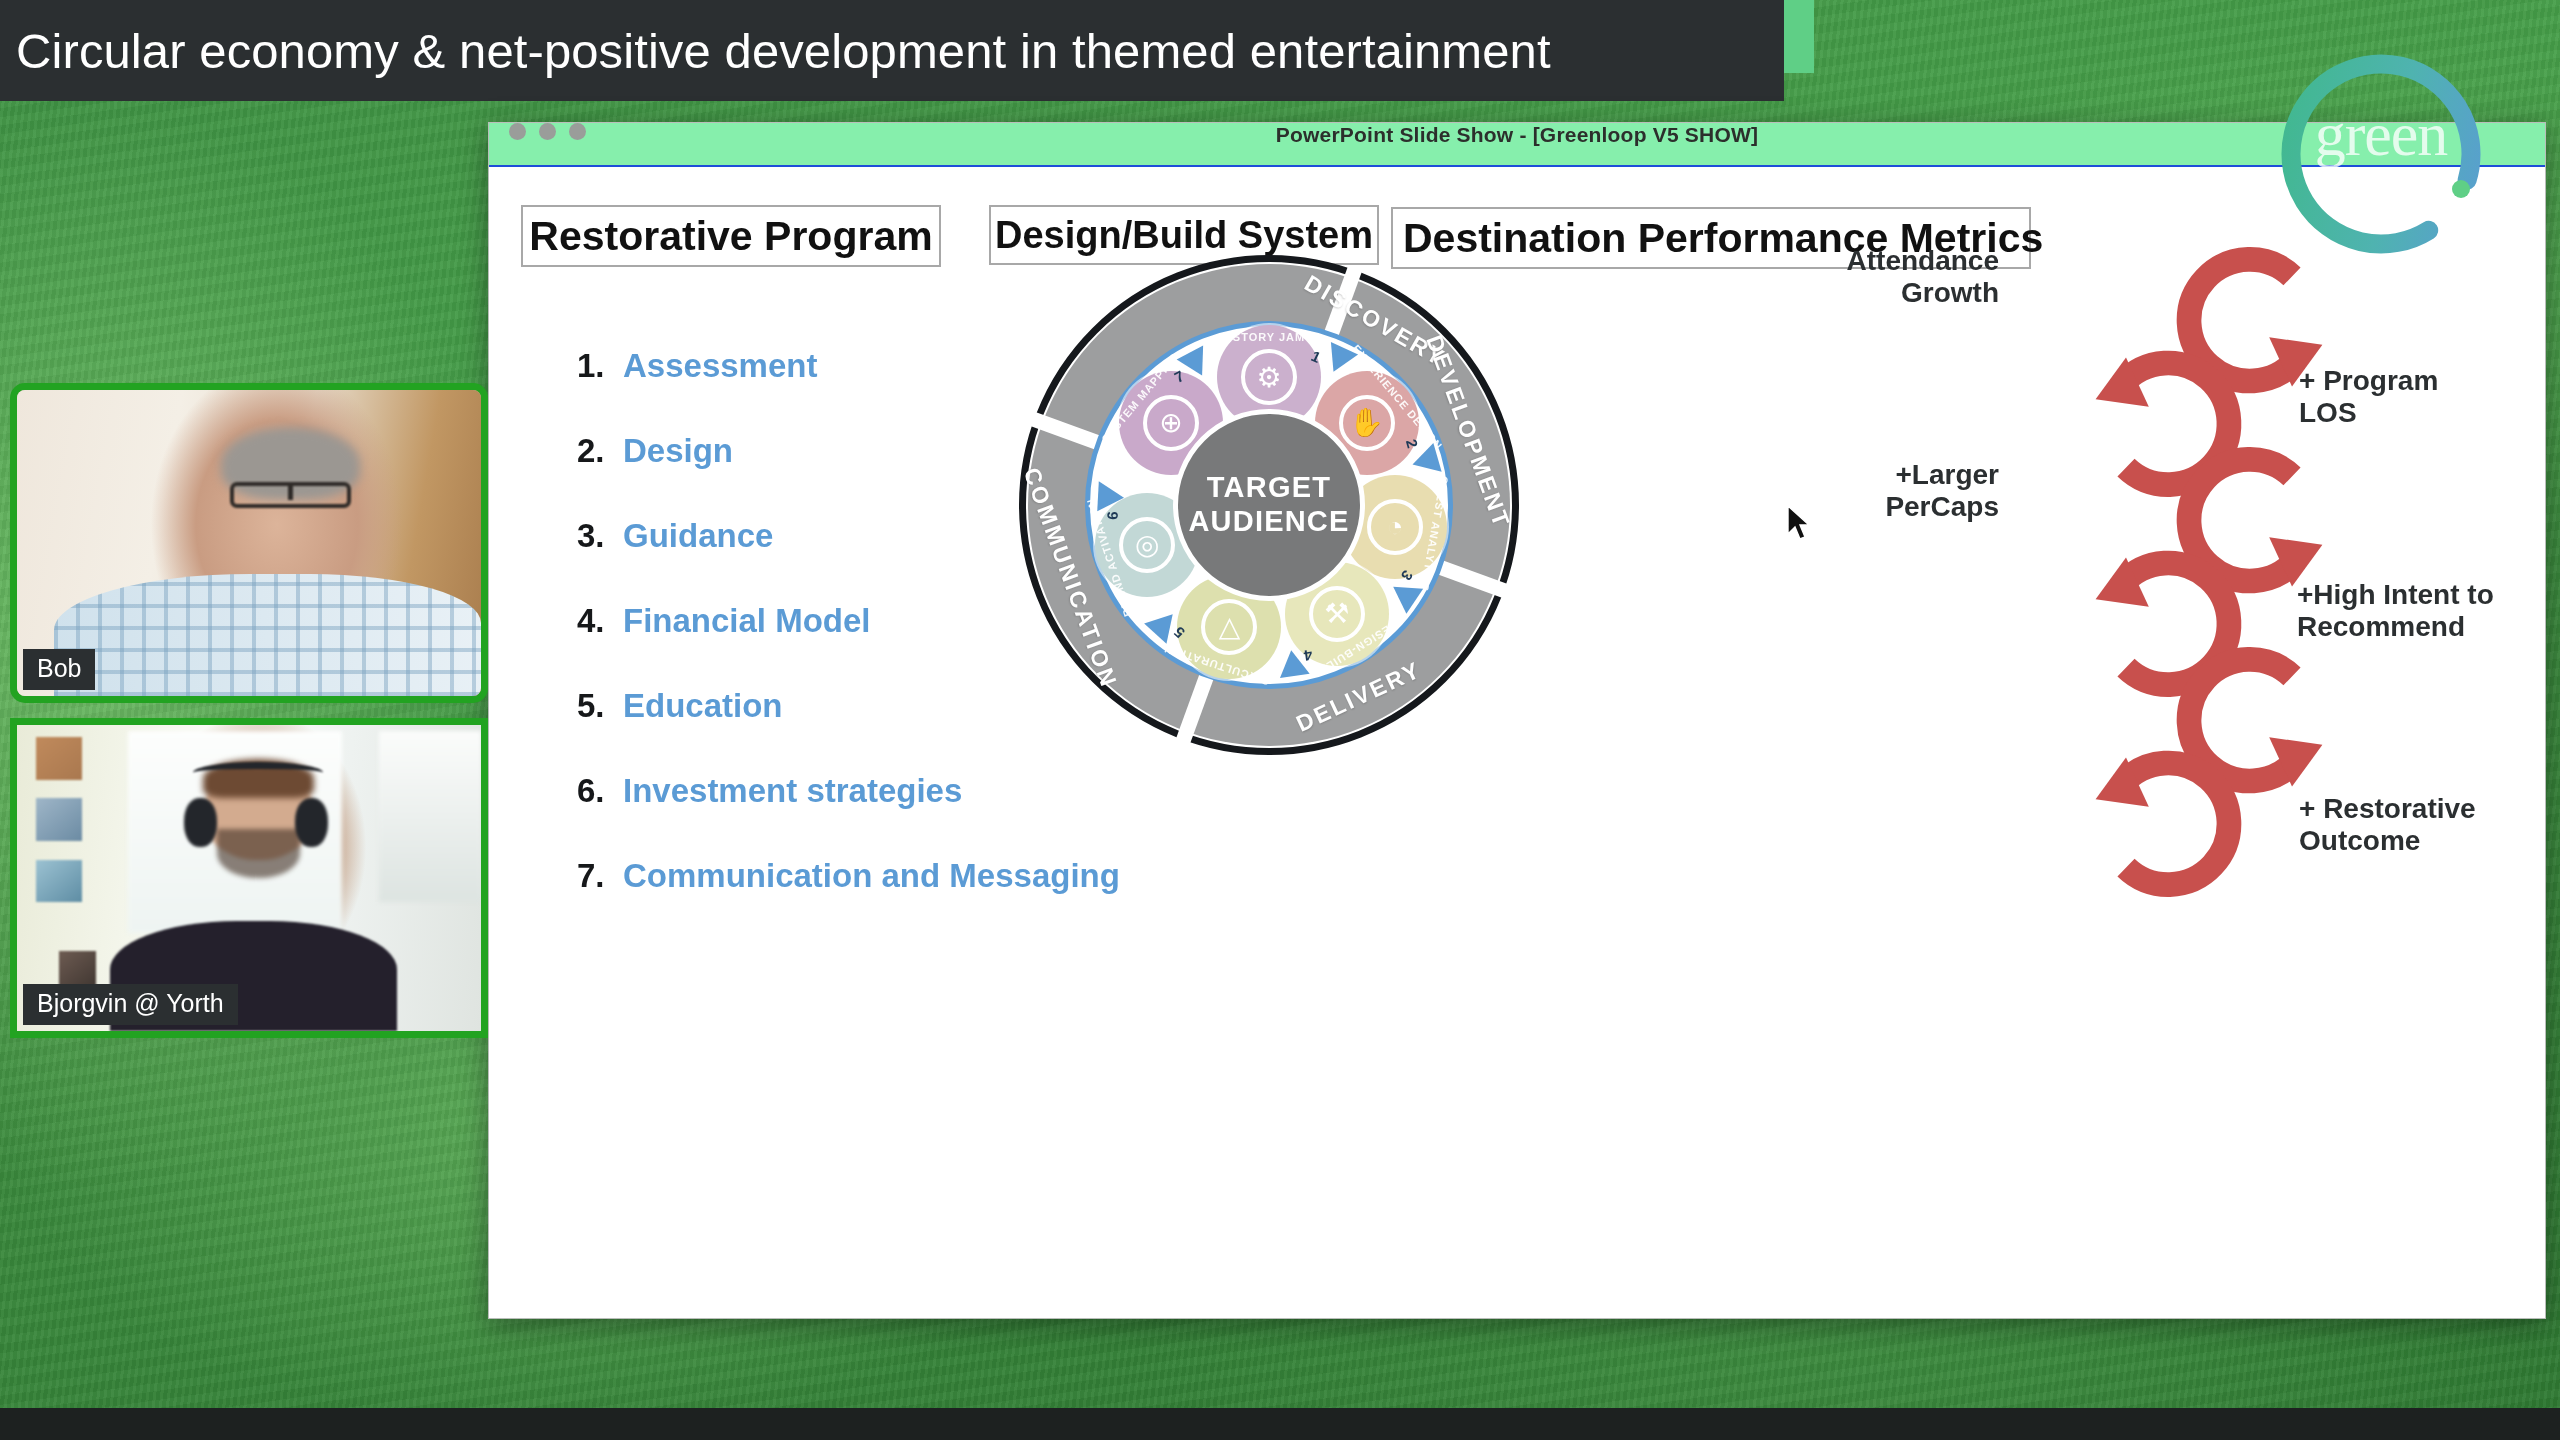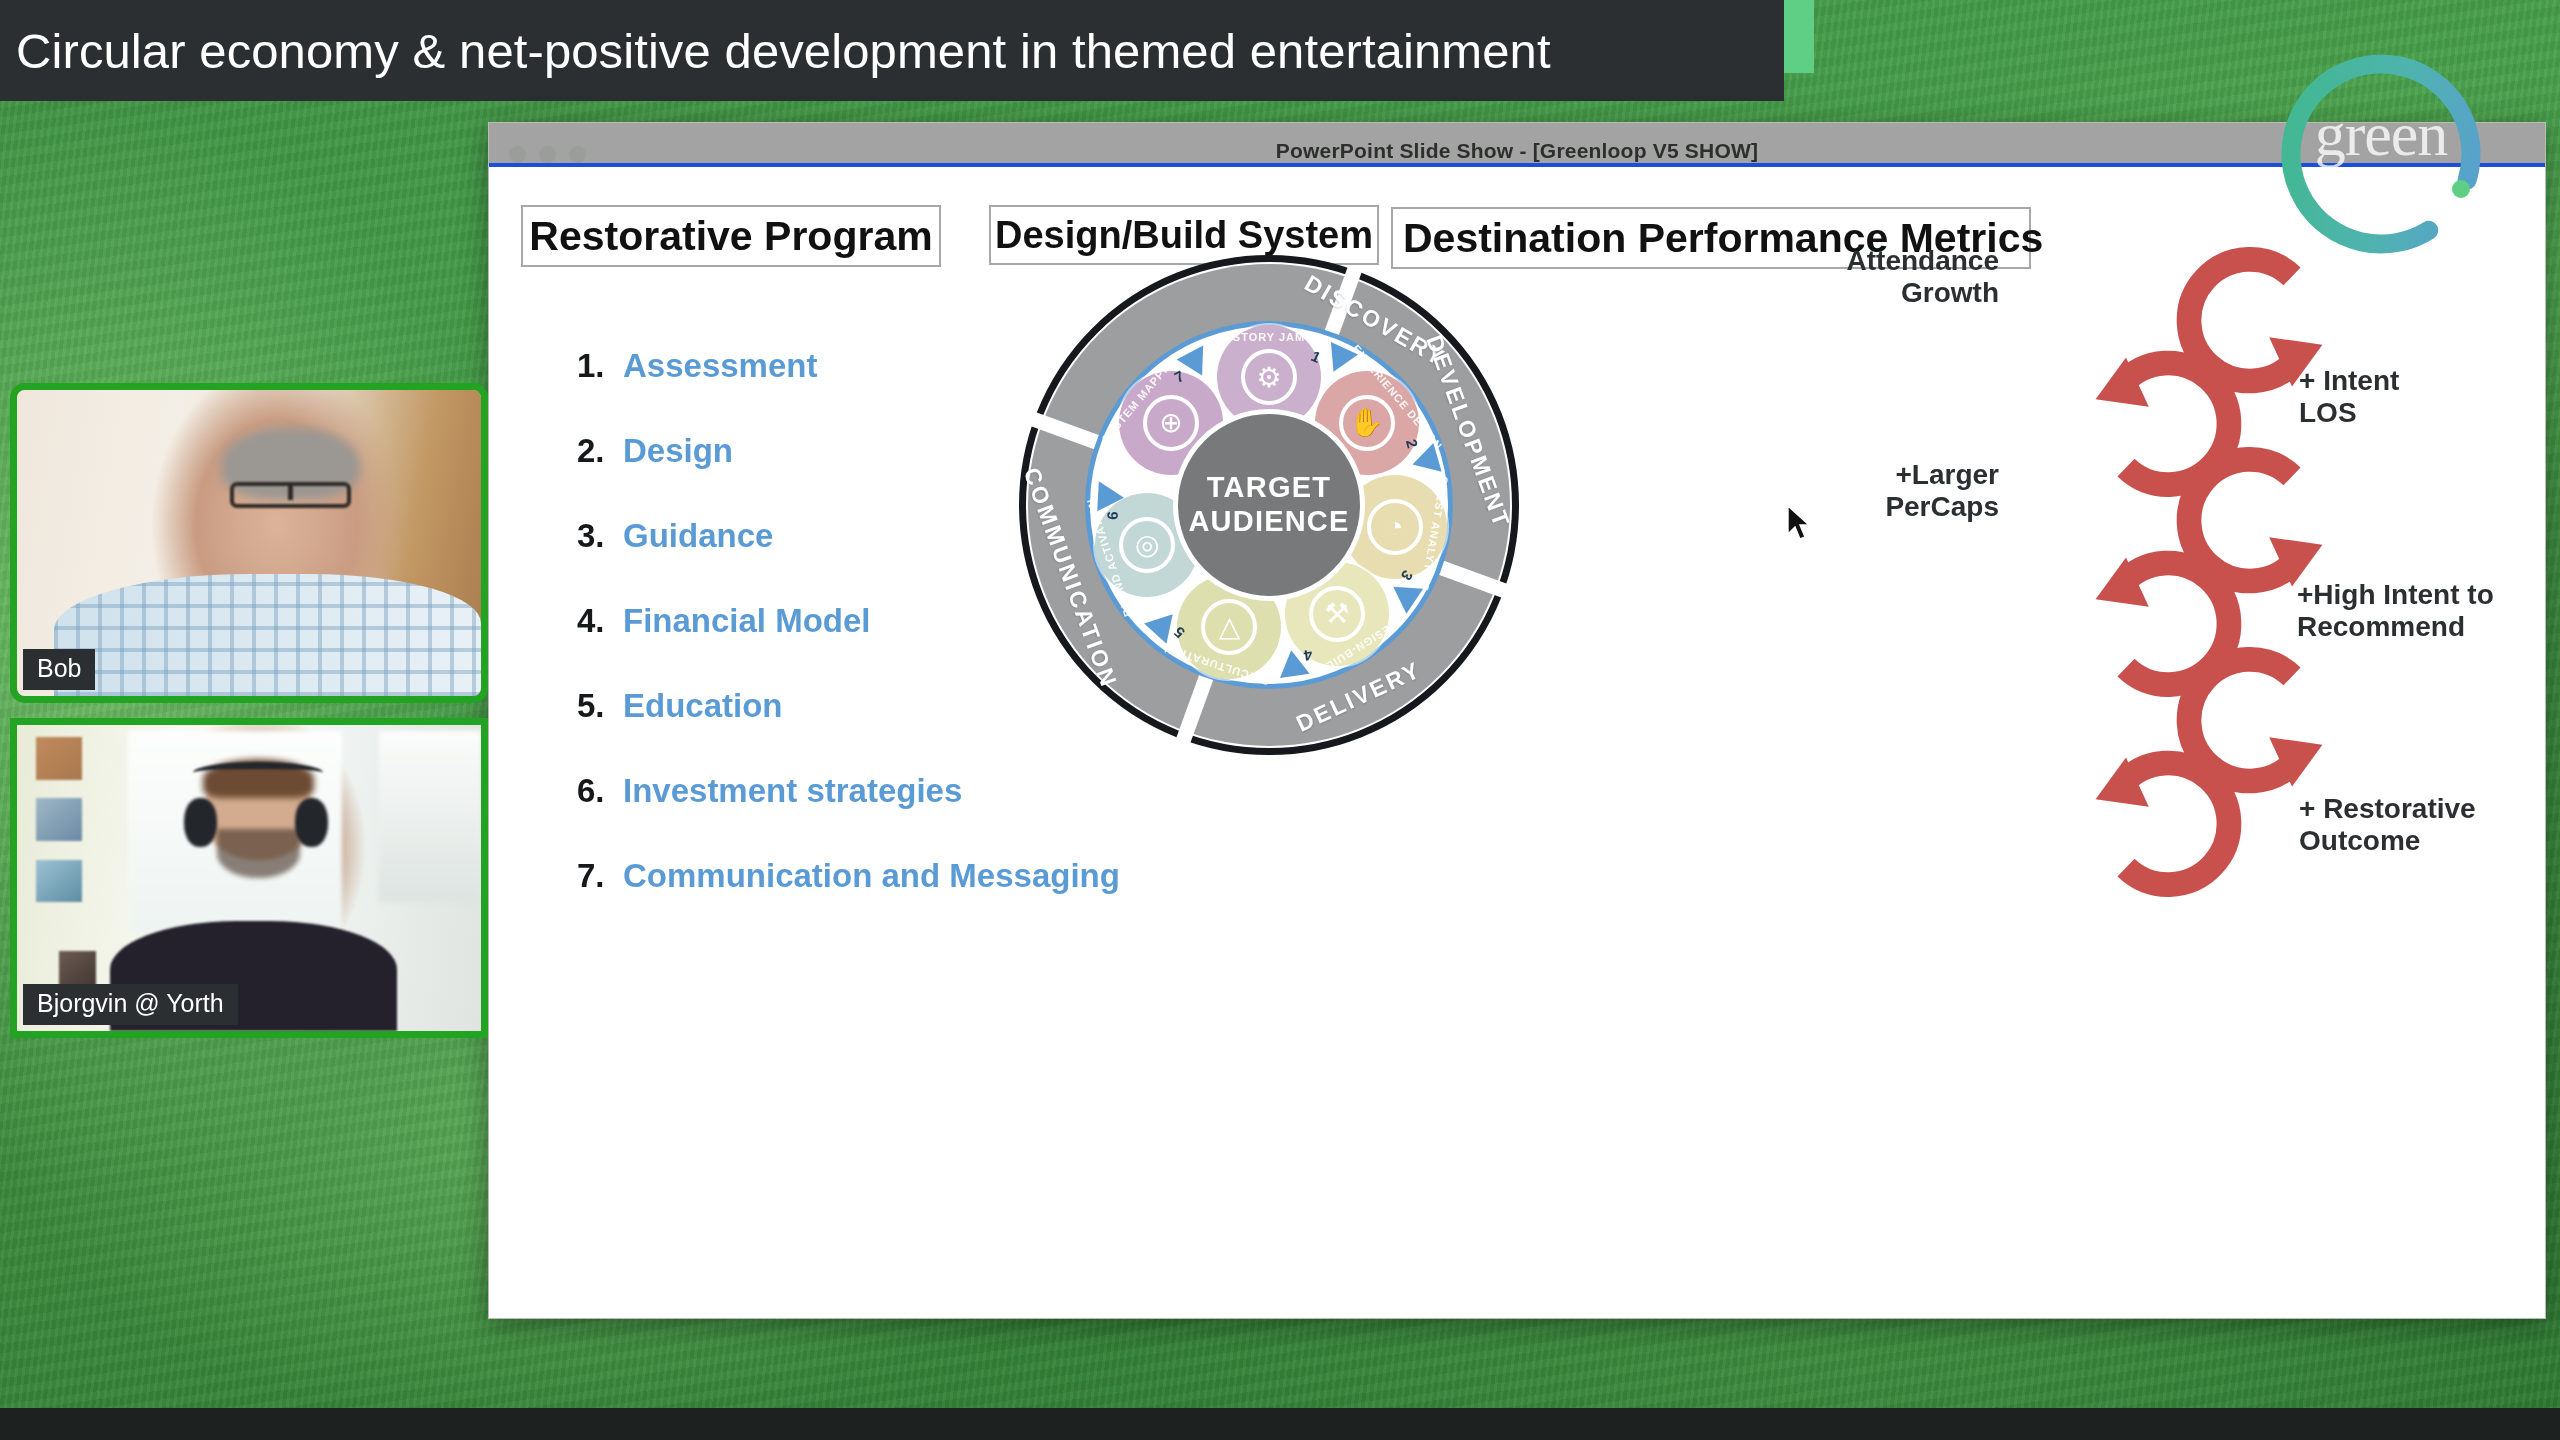--- a/index.html
+++ b/index.html
@@ -127,22 +127,22 @@
 
   
   #ppt-window{
     position:absolute; left:488px; top:122px; width:2058px; height:1197px;
     background:#ffffff; z-index:25;
     box-shadow:0 6px 26px rgba(0,0,0,.38);
     border:1px solid #b9bdb9;
     display:flex; flex-direction:column;
   }
   #ppt-titlebar{
-    height:44px; background:#a3a3a3; border-bottom:4px solid #1d4ed8;
-    display:flex; align-items:flex-end; position:relative; flex:0 0 44px;
+    height:44px; background:#86efac; border-bottom:2px solid #1d4ed8;
+    display:flex; align-items:flex-start; position:relative; flex:0 0 44px;
   }
   #traffic{ display:flex; gap:13px; padding-left:20px; }
   .dot{ width:17px; height:17px; border-radius:50%; background:#9a9d9a; }
   #ppt-title{
     position:absolute; left:0; right:0; text-align:center;
     font-size:21px; font-weight:bold; color:#2c2f2c; letter-spacing:.2px;
   }
   #slide{ flex:1; position:relative; background:#fff; overflow:hidden; }
 
   
@@ -429,21 +429,21 @@
               <path d="M70 26 A32 32 0 1 0 72 70" fill="none" stroke="#c8504d" stroke-width="13" stroke-linecap="butt"></path>
               <path d="M58 58 L86 62 L70 84 Z" fill="#c8504d"></path>
             </g>
           </svg>
         </div>
         <div class="mlabel l" style="left: -250px; top: 18px; width: 240px;">
           <div>Attendance</div>
           <div>Growth</div>
         </div>
         <div class="mlabel r" style="left: 290px; top: 138px; width: 240px;">
-          <div>+ Intent</div>
+          <div>+ Program</div>
           <div>LOS</div>
         </div>
         <div class="mlabel l" style="left: -250px; top: 232px; width: 240px; text-align: right;">
           <div>+Larger</div>
           <div>PerCaps</div>
         </div>
         <div class="mlabel r" style="left: 288px; top: 352px; width: 280px;">
           <div>+High Intent to</div>
           <div>Recommend</div>
         </div>

